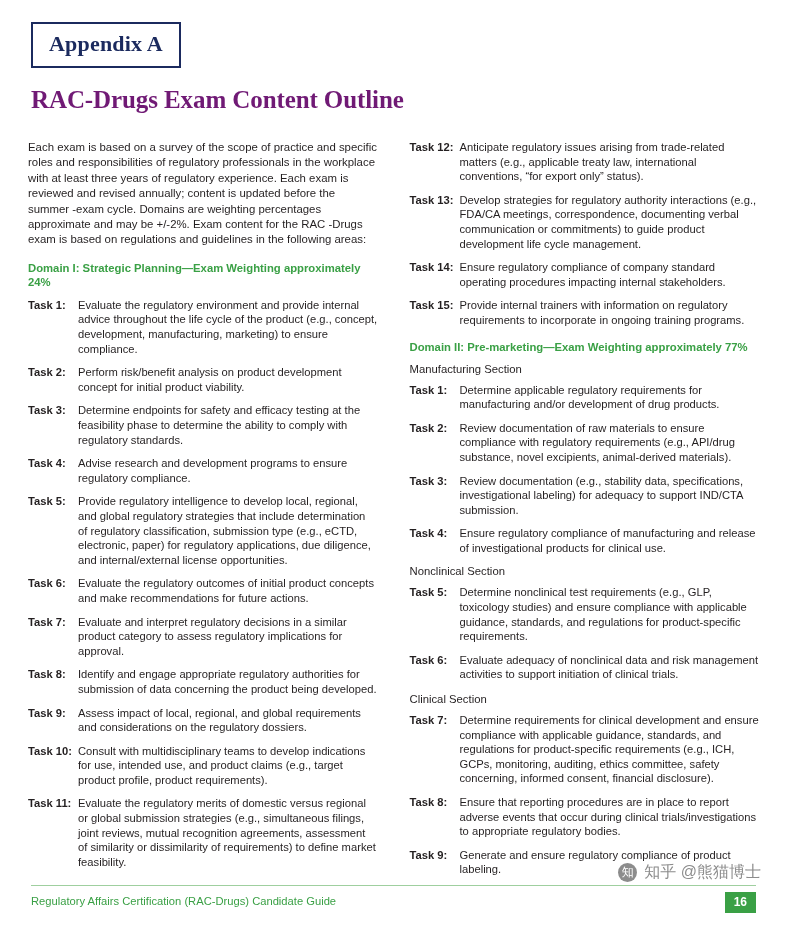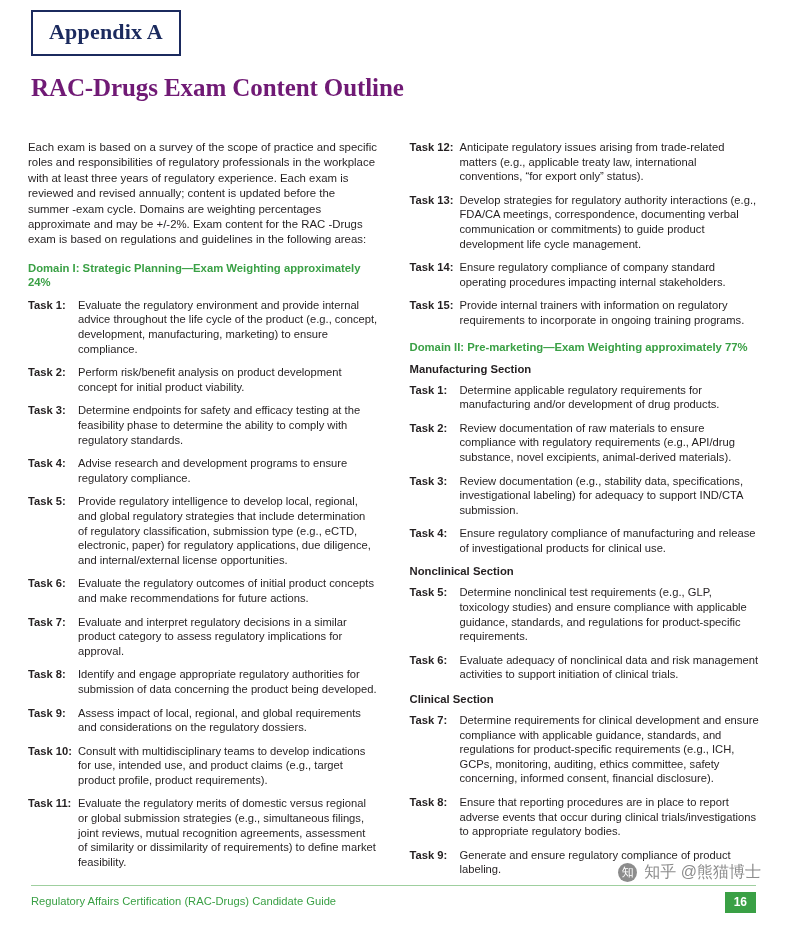--- a/index.html
+++ b/index.html
@@ -14,21 +14,21 @@
     font-family: "Liberation Sans", sans-serif;
     color: #231f20;
     overflow: hidden;
   }
   .page {
     position: absolute;
     left: 0; top: 0;
     width: 787px;
     height: 927px;
     box-sizing: border-box;
-    padding: 4px 28px;
+    padding: 16px 28px;
   }
   .appendix-box {
     display: inline-block;
     border: 2px solid #1b2a5e;
     padding: 7px 16px 9px 16px;
     margin-top: 6px;
     margin-left: 3px;
   }
   .appendix-box .label {
     font-family: "Liberation Serif", serif;
@@ -65,21 +65,21 @@
   }
   .domain-head {
     color: #3aa045;
     font-size: 11.3px;
     font-weight: bold;
     margin: 2px 0 9px 0;
     line-height: 14px;
   }
   .section-head {
     font-size: 11.3px;
-    font-weight: bold;
+    font-weight: normal;
     color: #231f20;
     margin: 2px 0 8px 0;
   }
   .task {
     display: flex;
     margin-bottom: 9px;
     font-size: 11.2px;
     line-height: 14.6px;
   }
   .task .num {

